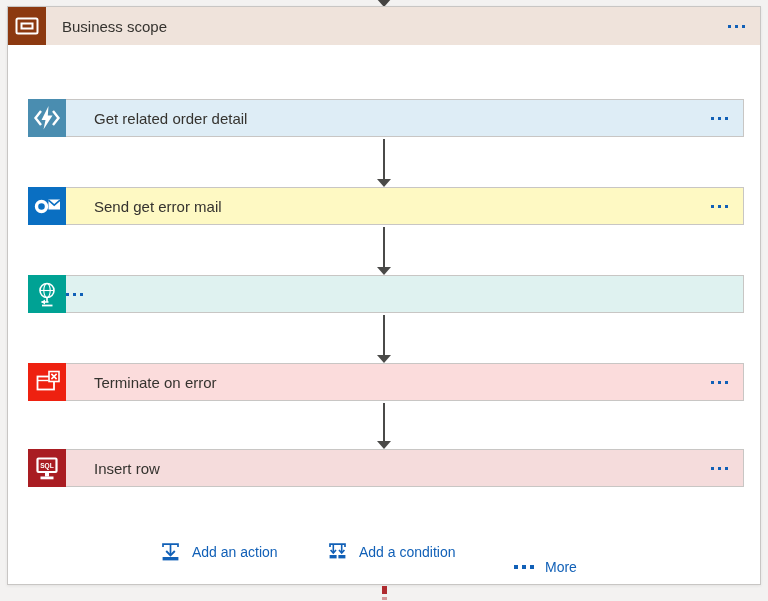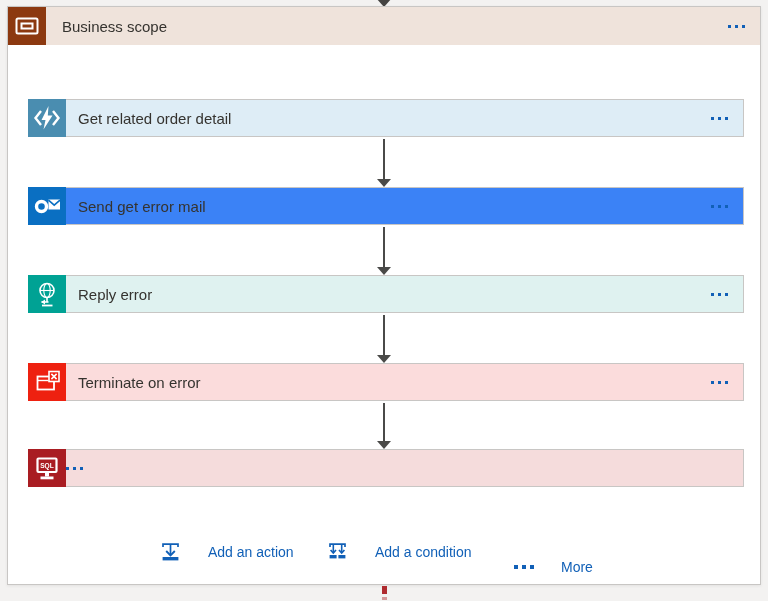--- a/index.html
+++ b/index.html
@@ -31,34 +31,34 @@
   .title-text{margin-left:16px;font-size:15px;color:#35332F;}
   .dots{display:flex;gap:4px;align-items:center;cursor:pointer;}
   .dots i{width:3px;height:3px;background:#1160B7;display:block;}
   .hdr-dots{position:absolute;right:15px;top:18px;}
   
   .action-row{
     position:absolute;left:20px;width:716px;height:38px;box-sizing:border-box;
     display:flex;align-items:center;border:1px solid #C8C6C4;cursor:pointer;
   }
   .action-row .icon-tile{width:38px;height:38px;margin:-1px 0 -1px -1px;}
-  .row-label{margin-left:12px;font-size:15px;color:#35332F;flex:1;}
+  .row-label{margin-left:28px;font-size:15px;color:#35332F;flex:1;}
   .row-dots{margin-right:15px;}
   .r1{top:92px}.r2{top:180px}.r3{top:268px}.r4{top:356px}.r5{top:442px}
   
   .flow-arrow{position:absolute;left:375px;width:2px;background:#4A4A48;}
   .flow-arrow::after{
     content:"";position:absolute;left:-6px;bottom:-8px;width:0;height:0;
     border:7px solid transparent;border-bottom:0;border-top:8px solid #4A4A48;
   }
   .a1{top:132px;height:40px}.a2{top:220px;height:40px}
   .a3{top:308px;height:40px}.a4{top:396px;height:38px}
   
   .footer-btn{
-    position:absolute;display:flex;align-items:center;gap:27px;
+    position:absolute;display:flex;align-items:center;gap:11px;
     color:#1160B7;font-size:14px;cursor:pointer;white-space:nowrap;
   }
   .fb-action{left:152px;top:534px}
   .fb-condition{left:319px;top:534px}
   .fb-more{left:506px;top:552px}
   .fb-more .dots i{width:4px;height:4px}
   .footer-btn svg{display:block}
   
   .stub{position:absolute;left:382px;top:586px;width:5px;height:8px;}
   .stub2{position:absolute;left:382px;top:597px;width:5px;height:3px;opacity:.45;}
@@ -96,21 +96,21 @@
     <span class="row-label">Get related order detail</span>
     <span class="dots row-dots">
       <i></i>
         <i></i>
         <i></i>
     </span>
   </div>
 
   <div class="flow-arrow a1"></div>
 
-  <div class="action-row r2" style="background: #3b82f6;">
+  <div class="action-row r2" style="background: #fef9c3;">
     <span class="icon-tile" style="background: rgb(10, 111, 194);">
       <svg width="38" height="38" viewBox="0 0 38 38">
         <circle cx="13.5" cy="19.5" r="5" fill="none" stroke="#fff" stroke-width="3.4"></circle>
         <rect x="20.5" y="12.5" width="11.5" height="10" fill="#fff"></rect>
         <polyline points="20.5,13.2 26.2,18.2 32,13.2" fill="none" stroke-width="1.6" style="stroke: rgb(10, 111, 194);"></polyline>
       </svg>
     </span>
     <span class="row-label">Send get error mail</span>
     <span class="dots row-dots">
       <i></i>
@@ -126,21 +126,20 @@
       <svg width="38" height="38" viewBox="0 0 38 38">
         <circle cx="19" cy="15.5" r="7" fill="none" stroke="#fff" stroke-width="1.6"></circle>
         <ellipse cx="19" cy="15.5" rx="3.2" ry="7" fill="none" stroke="#fff" stroke-width="1.1"></ellipse>
         <line x1="12.2" y1="15.5" x2="25.8" y2="15.5" stroke="#fff" stroke-width="1.1"></line>
         <line x1="19" y1="22.5" x2="19" y2="27" stroke="#fff" stroke-width="1.6"></line>
         <polyline points="20.5,27 13.5,27" fill="none" stroke="#fff" stroke-width="1.6"></polyline>
         <polygon points="13.2,27 17,24.6 17,29.4" fill="#fff"></polygon>
         <line x1="14" y1="30.5" x2="24.5" y2="30.5" stroke="#fff" stroke-width="1.8"></line>
       </svg>
     </span>
-    <span class="row-label">Reply error</span>
     <span class="dots row-dots">
       <i></i>
         <i></i>
         <i></i>
     </span>
   </div>
 
   <div class="flow-arrow a3"></div>
 
   <div class="action-row r4" style="background: rgb(251, 220, 220); align-items: center;">
@@ -165,20 +164,21 @@
 
   <div class="action-row r5" style="background: rgb(245, 220, 220);">
     <span class="icon-tile" style="background: rgb(169, 29, 34);">
       <svg width="38" height="38" viewBox="0 0 38 38">
         <rect x="9.5" y="9.5" width="19" height="13.5" rx="1" fill="none" stroke="#fff" stroke-width="2.2"></rect>
         <text x="19" y="19" text-anchor="middle" fill="#fff" font-size="6.6" font-weight="bold" font-family="Liberation Sans, sans-serif">SQL</text>
         <rect x="17" y="23" width="4" height="4.5" fill="#fff"></rect>
         <rect x="12.5" y="27.5" width="13" height="2.8" fill="#fff"></rect>
       </svg>
     </span>
+    <span class="row-label">Insert row</span>
     <span class="dots row-dots">
       <i></i>
         <i></i>
         <i></i>
     </span>
   </div>
 
   <div class="footer-btn fb-action">
     <span>
       <svg width="21" height="21" viewBox="0 0 21 21">

